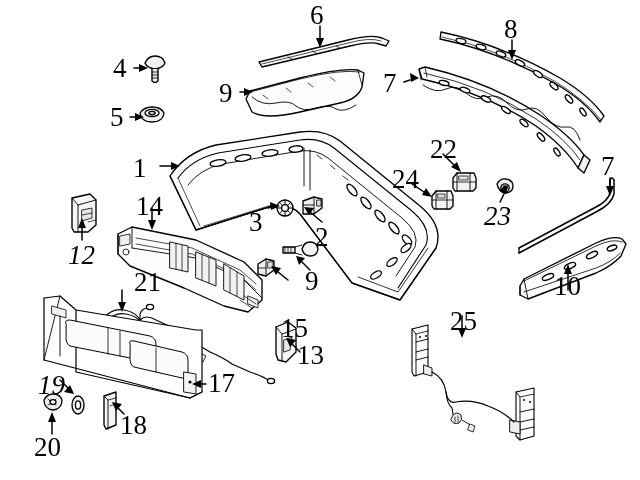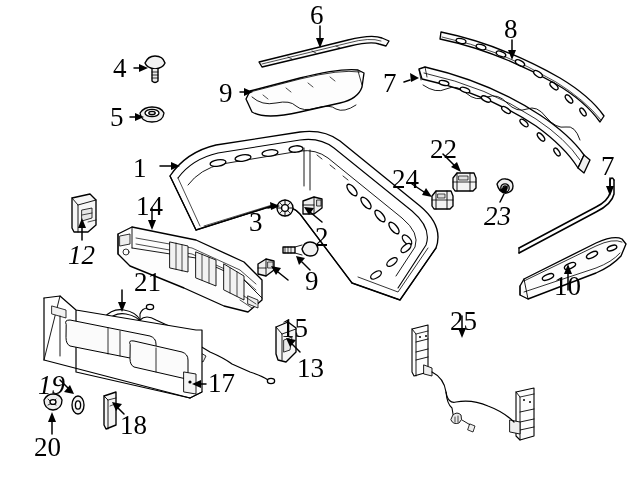--- a/index.html
+++ b/index.html
@@ -383,21 +383,21 @@
   <div class="lbl" style="left:249px;top:209px;">3</div>
   <div class="lbl" style="left:113px;top:55px;">4</div>
   <div class="lbl" style="left:110px;top:104px;">5</div>
   <div class="lbl" style="left:310px;top:2px;">6</div>
   <div class="lbl" style="left:601px;top:153px;">7</div>
   <div class="lbl" style="left:504px;top:16px;">8</div>
   <div class="lbl" style="left:219px;top:80px;">9</div>
   <div class="lbl" style="left:554px;top:273px;">10</div>
   <div class="lbl" style="left:383px;top:70px;">7</div>
   <div class="lbl" style="left:68px;top:242px;font-style:italic;">12</div>
-  <div class="lbl" style="left:297px;top:355px;">13</div>
+  <div class="lbl" style="left:297px;top:342px;">13</div>
   <div class="lbl" style="left:136px;top:193px;">14</div>
   <div class="lbl" style="left:281px;top:279px;margin-top:36px;">15</div>
   <div class="lbl" style="left:305px;top:268px;">9</div>
   <div class="lbl" style="left:208px;top:370px;">17</div>
   <div class="lbl" style="left:120px;top:412px;">18</div>
   <div class="lbl" style="left:38px;top:372px;font-style:italic;">19</div>
   <div class="lbl" style="left:34px;top:434px;">20</div>
   <div class="lbl" style="left:106px;top:269px;margin-left:28px;">21</div>
   <div class="lbl" style="left:430px;top:136px;">22</div>
   <div class="lbl" style="left:484px;top:203px;font-style:italic;">23</div>

